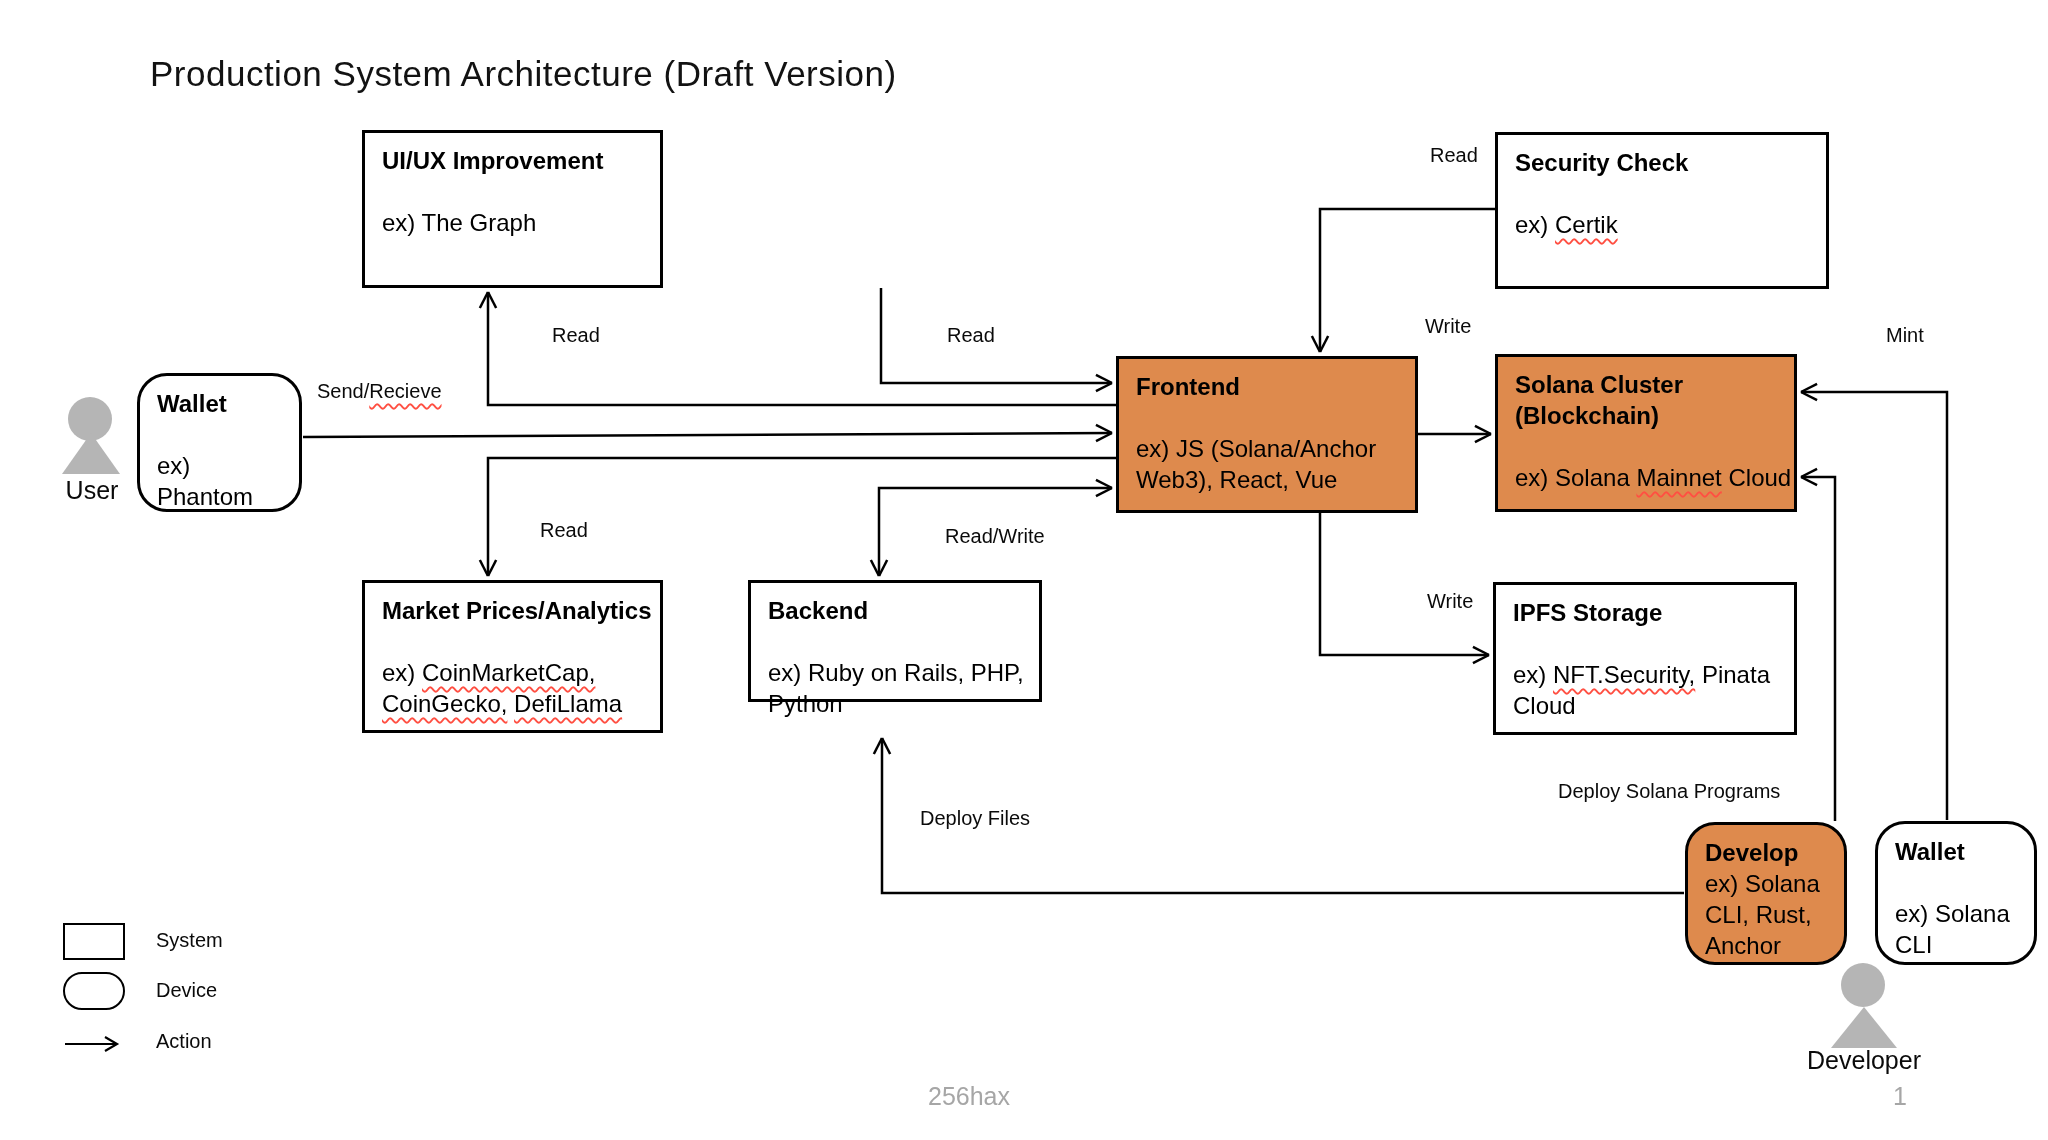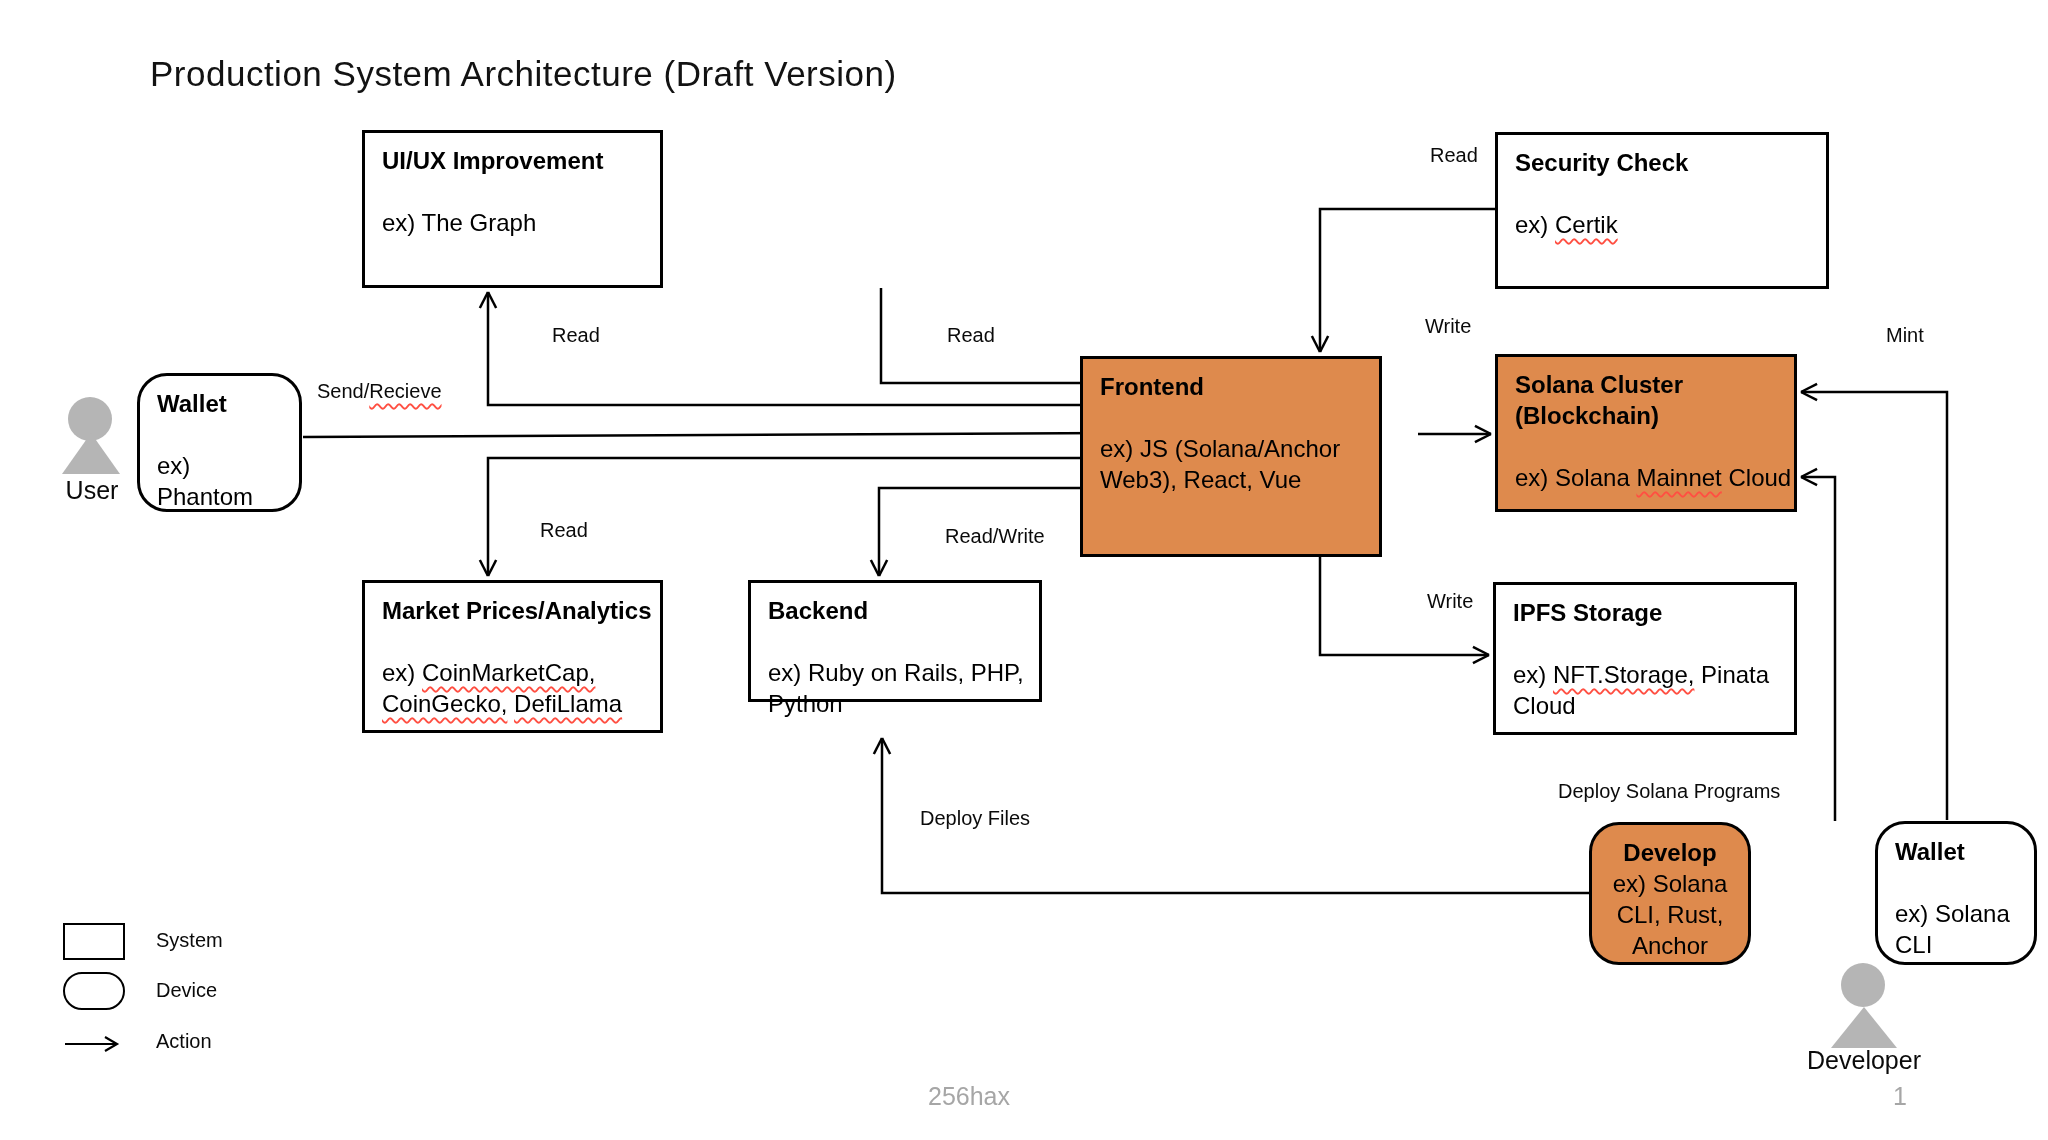--- a/index.html
+++ b/index.html
@@ -102,21 +102,21 @@
     <div class="node rect white" style="left: 362px; top: 130px; width: 301px; height: 158px;">
       <div class="tline"><span class="bold">UI/UX Improvement</span></div>
       <div class="tline">&nbsp;</div>
       <div class="tline"><span>ex) The Graph</span></div>
     </div>
     <div class="node rect white" style="left: 1495px; top: 132px; width: 334px; height: 157px;">
       <div class="tline"><span class="bold">Security Check</span></div>
       <div class="tline">&nbsp;</div>
       <div class="tline"><span>ex) </span><span class="wavy">Certik</span></div>
     </div>
-    <div class="node rect orange" style="left: 1080px; top: 356px; width: 302px; height: 201px;">
+    <div class="node rect orange" style="left: 1116px; top: 356px; width: 302px; height: 157px;">
       <div class="tline"><span class="bold">Frontend</span></div>
       <div class="tline">&nbsp;</div>
       <div class="tline"><span>ex) JS (Solana/Anchor</span></div>
       <div class="tline"><span>Web3), React, Vue</span></div>
     </div>
     <div class="node rect orange" style="left: 1495px; top: 354px; width: 302px; height: 158px;">
       <div class="tline"><span class="bold">Solana Cluster</span></div>
       <div class="tline"><span class="bold">(Blockchain)</span></div>
       <div class="tline">&nbsp;</div>
       <div class="tline"><span>ex) Solana </span><span class="wavy">Mainnet</span><span> Cloud</span></div>
@@ -129,30 +129,30 @@
     </div>
     <div class="node rect white" style="left: 748px; top: 580px; width: 294px; height: 122px;">
       <div class="tline"><span class="bold">Backend</span></div>
       <div class="tline">&nbsp;</div>
       <div class="tline"><span>ex) Ruby on Rails, PHP,</span></div>
       <div class="tline"><span>Python</span></div>
     </div>
     <div class="node rect white" style="left: 1493px; top: 582px; width: 304px; height: 153px;">
       <div class="tline"><span class="bold">IPFS Storage</span></div>
       <div class="tline">&nbsp;</div>
-      <div class="tline"><span>ex) </span><span class="wavy">NFT.Storage,</span><span> Pinata</span></div>
+      <div class="tline"><span>ex) </span><span class="wavy">NFT.Security,</span><span> Pinata</span></div>
       <div class="tline"><span>Cloud</span></div>
     </div>
     <div class="node round white" style="left: 137px; top: 373px; width: 165px; height: 139px;">
       <div class="tline"><span class="bold">Wallet</span></div>
       <div class="tline">&nbsp;</div>
       <div class="tline"><span>ex)</span></div>
       <div class="tline"><span>Phantom</span></div>
     </div>
-    <div class="node round orange" style="left: 1589px; top: 822px; width: 162px; height: 143px; text-align: center;">
+    <div class="node round orange" style="left: 1685px; top: 822px; width: 162px; height: 143px;">
       <div class="tline"><span class="bold">Develop</span></div>
       <div class="tline"><span>ex) Solana</span></div>
       <div class="tline"><span>CLI, Rust,</span></div>
       <div class="tline"><span>Anchor</span></div>
     </div>
     <div class="node round white" style="left: 1875px; top: 821px; width: 162px; height: 144px;">
       <div class="tline"><span class="bold">Wallet</span></div>
       <div class="tline">&nbsp;</div>
       <div class="tline"><span>ex) Solana</span></div>
       <div class="tline"><span>CLI</span></div>

